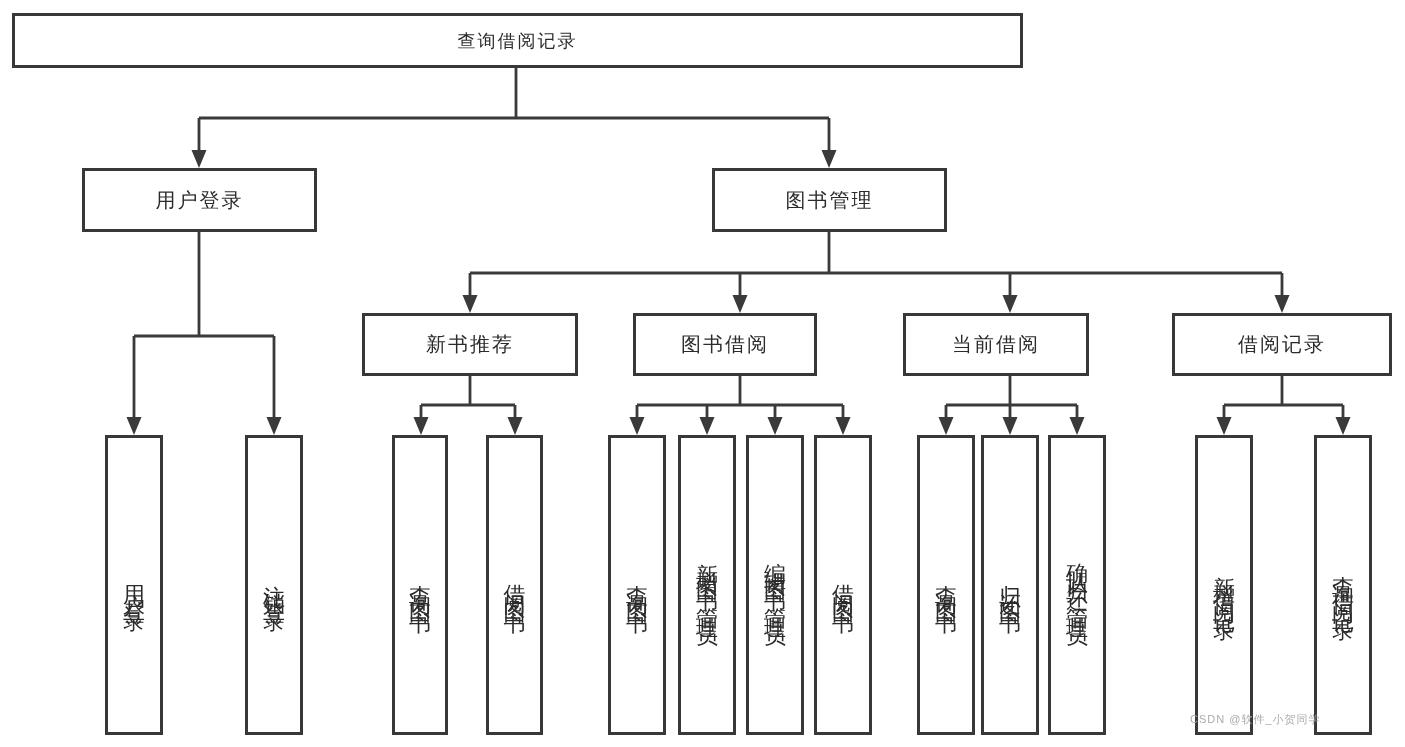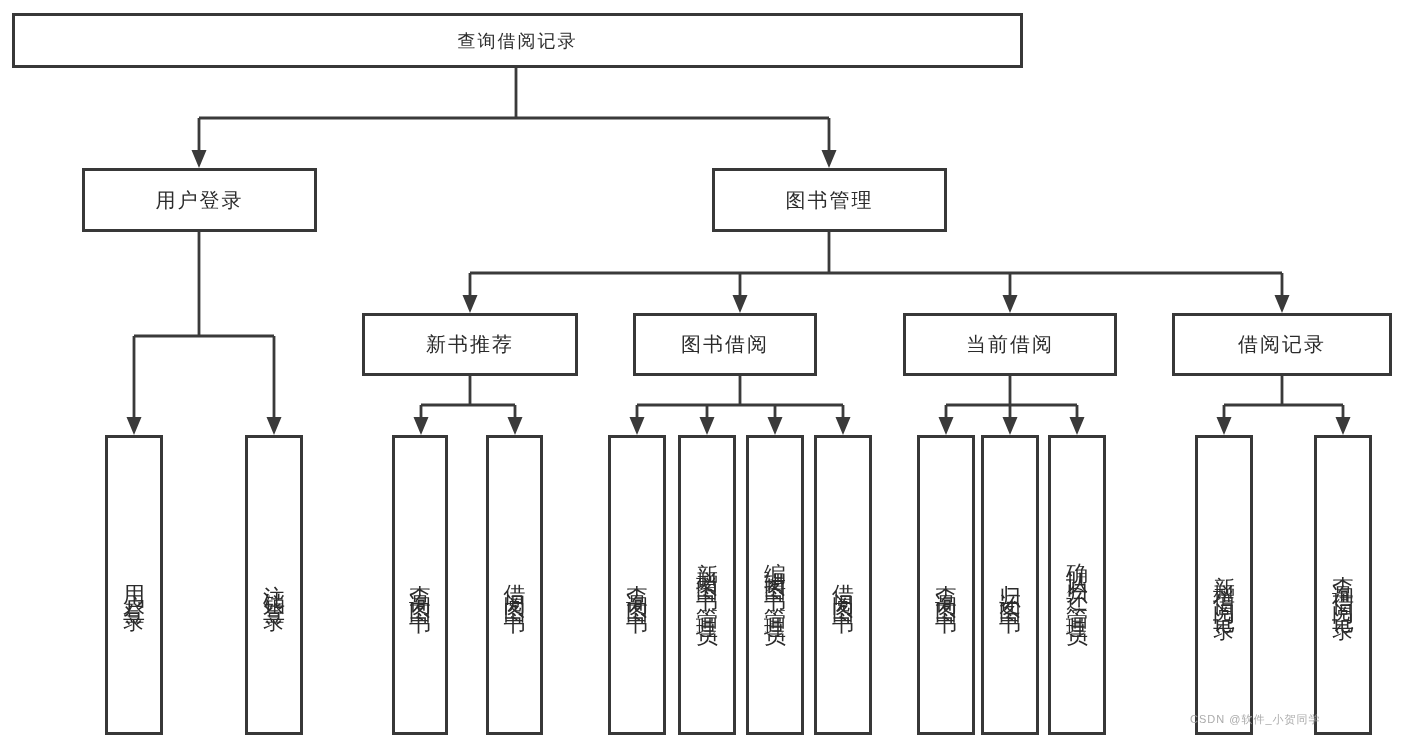--- a/index.html
+++ b/index.html
@@ -25,21 +25,21 @@
   .h-label { font-size: 20px; letter-spacing: 2px; color: #2b2b2b; white-space: nowrap; }
   .root-label { font-size: 18px; letter-spacing: 2px; }
 
   .n-root    { left: 12px;   top: 13px;  width: 1011px; height: 55px; }
   .n-userlog { left: 82px;   top: 168px; width: 235px;  height: 64px; }
   .n-bookmgr { left: 712px;  top: 168px; width: 235px;  height: 64px; }
 
   .lvl3      { top: 313px; height: 63px; }
   .n-newrec  { left: 362px;  width: 216px; }
   .n-borrow  { left: 633px;  width: 184px; }
-  .n-current { left: 903px;  width: 214px; }
+  .n-current { left: 903px;  width: 186px; }
   .n-record  { left: 1172px; width: 220px; }
 
   .leaf { top: 435px; width: 58px; height: 300px; }
   .vtext {
     writing-mode: vertical-rl;
     text-orientation: mixed;
     font-size: 22px;
     letter-spacing: 9px;
     line-height: 1.0;
     white-space: nowrap;

